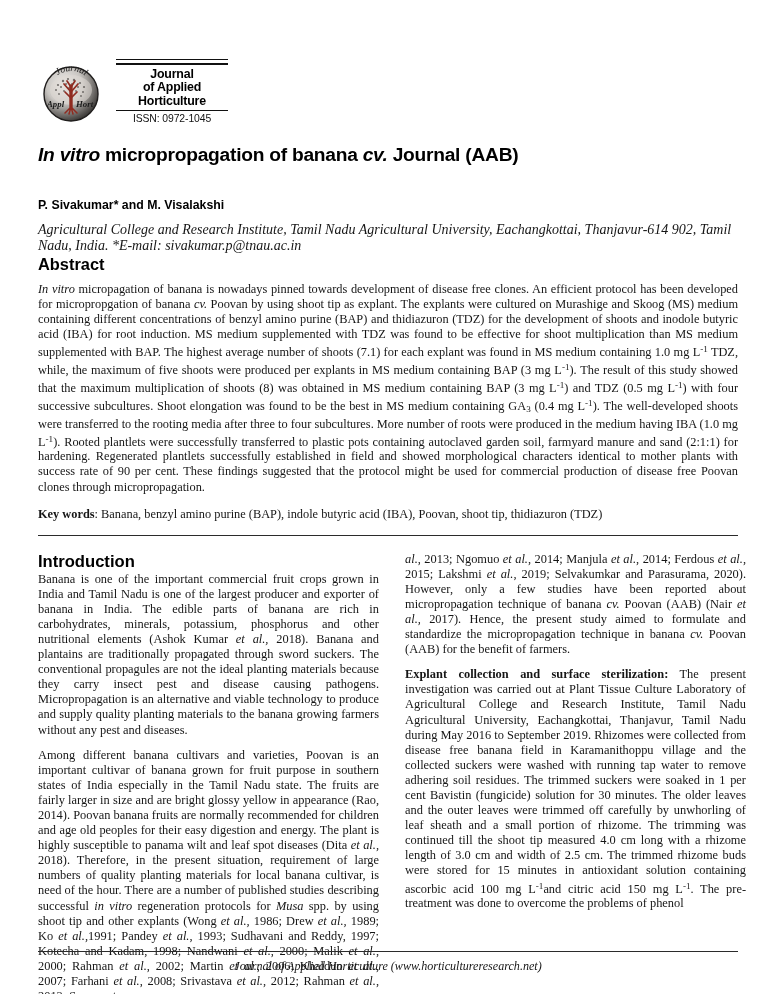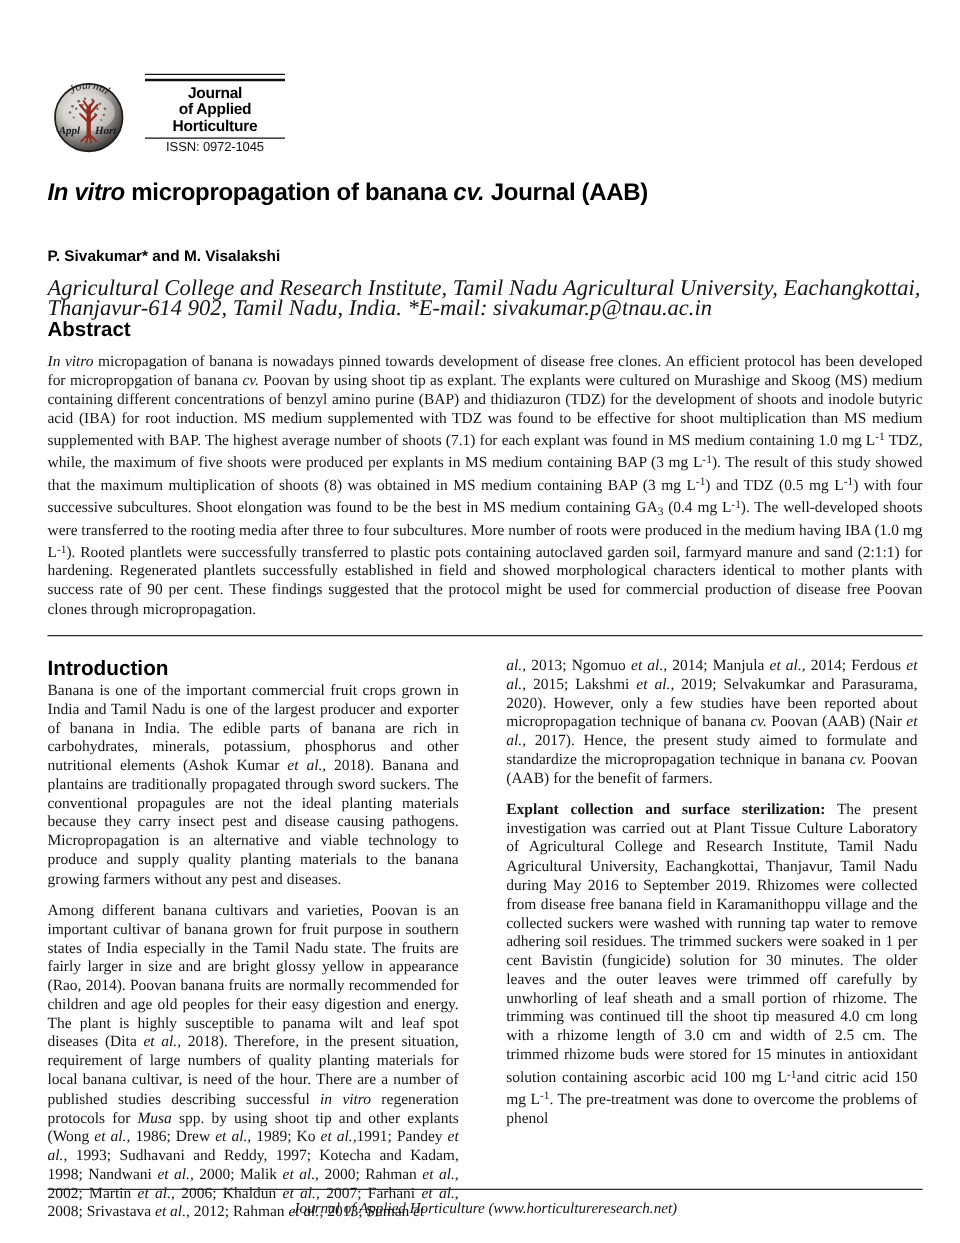--- a/index.html
+++ b/index.html
@@ -105,21 +105,21 @@
 
   .authors {
     font-family: "Liberation Sans", sans-serif;
     font-weight: bold;
     font-size: 12.3px;
     margin-top: 32px;
     color: #000;
   }
   .affiliation {
     font-style: italic;
-    font-size: 18px;
+    font-size: 14px;
     line-height: 16.4px;
     margin-top: 10px;
     max-width: 700px;
     color: #161616;
   }
 
   
   h2.section {
     font-family: "Liberation Sans", sans-serif;
     font-weight: bold;
@@ -157,21 +157,21 @@
   .col {
     width: 345px;
     flex: 0 0 345px;
   }
   .col h2.section { font-size: 16.6px; }
   .col-head-intro { margin-bottom: 9px; }
   .col p {
     font-size: 12.4px;
     line-height: 15.1px;
     text-align: justify;
-    margin: 0 16px 10px 0;
+    margin: 0 4px 10px 0;
     color: #151515;
     hyphens: none;
   }
   .col p:last-child { margin-bottom: 0; }
   .col p i { font-style: italic; }
   .col p b { font-weight: bold; }
   .mm-head { margin-top: 13px; margin-bottom: 9px; }
 
   sub { font-size: 74%; vertical-align: -0.22em; }
   sup { font-size: 74%; vertical-align: 0.42em; }
@@ -263,20 +263,23 @@
     <i>In vitro</i><span> micropropagation of banana </span><i>cv.</i><span> Journal (AAB)</span>
   </div>
 
   <div class="authors">P. Sivakumar* and M. Visalakshi</div>
 
   <div class="affiliation">Agricultural College and Research Institute, Tamil Nadu Agricultural University, Eachangkottai, Thanjavur-614 902, Tamil Nadu, India. *E-mail: sivakumar.p@tnau.ac.in</div>
 
   <h2 class="section abstract-head">Abstract</h2>
   <div class="abstract-body"><i>In vitro</i> micropagation of banana is nowadays pinned towards development of disease free clones. An efficient protocol has been developed for micropropgation of banana <i>cv.</i> Poovan by using shoot tip as explant. The explants were cultured on Murashige and Skoog (MS) medium containing different concentrations of benzyl amino purine (BAP) and thidiazuron (TDZ) for the development of shoots and inodole butyric acid (IBA) for root induction. MS medium supplemented with TDZ was found to be effective for shoot multiplication than MS medium supplemented with BAP. The highest average number of shoots (7.1) for each explant was found in MS medium containing 1.0 mg L<sup>-1</sup> TDZ, while, the maximum of five shoots were produced per explants in MS medium containing BAP (3 mg L<sup>-1</sup>). The result of this study showed that the maximum multiplication of shoots (8) was obtained in MS medium containing BAP (3 mg L<sup>-1</sup>) and TDZ (0.5 mg L<sup>-1</sup>) with four successive subcultures. Shoot elongation was found to be the best in MS medium containing GA<sub>3</sub> (0.4 mg L<sup>-1</sup>). The well-developed shoots were transferred to the rooting media after three to four subcultures. More number of roots were produced in the medium having IBA (1.0 mg L<sup>-1</sup>). Rooted plantlets were successfully transferred to plastic pots containing autoclaved garden soil, farmyard manure and sand (2:1:1) for hardening. Regenerated plantlets successfully established in field and showed morphological characters identical to mother plants with success rate of 90 per cent. These findings suggested that the protocol might be used for commercial production of disease free Poovan clones through micropropagation.</div>
 
+  <div class="keywords">
+    <b>Key words</b><span>: Banana, benzyl amino purine (BAP), indole butyric acid (IBA), Poovan, shoot tip, thidiazuron (TDZ)</span>
+  </div>
   <div class="rule-keywords"></div>
 
   <div class="columns">
 
     <div class="col">
       <h2 class="section col-head-intro">Introduction</h2>
       <p>Banana is one of the important commercial fruit crops grown in India and Tamil Nadu is one of the largest producer and exporter of banana in India. The edible parts of banana are rich in carbohydrates, minerals, potassium, phosphorus and other nutritional elements (Ashok Kumar <i>et al.,</i> 2018). Banana and plantains are traditionally propagated through sword suckers. The conventional propagules are not the ideal planting materials because they carry insect pest and disease causing pathogens. Micropropagation is an alternative and viable technology to produce and supply quality planting materials to the banana growing farmers without any pest and diseases.</p>
       <p>Among different banana cultivars and varieties, Poovan is an important cultivar of banana grown for fruit purpose in southern states of India especially in the Tamil Nadu state. The fruits are fairly larger in size and are bright glossy yellow in appearance (Rao, 2014). Poovan banana fruits are normally recommended for children and age old peoples for their easy digestion and energy. The plant is highly susceptible to panama wilt and leaf spot diseases (Dita <i>et al.,</i> 2018). Therefore, in the present situation, requirement of large numbers of quality planting materials for local banana cultivar, is need of the hour. There are a number of published studies describing successful <i>in vitro</i> regeneration protocols for <i>Musa</i> spp. by using shoot tip and other explants (Wong <i>et al.,</i> 1986; Drew <i>et al.,</i> 1989; Ko <i>et al.,</i>1991; Pandey <i>et al.</i>, 1993; Sudhavani and Reddy, 1997; Kotecha and Kadam, 1998; Nandwani <i>et al.</i>, 2000; Malik <i>et al.</i>, 2000; Rahman <i>et al.</i>, 2002; Martin <i>et al.</i>, 2006; Khaldun <i>et al.</i>, 2007; Farhani <i>et al.</i>, 2008; Srivastava <i>et al.</i>, 2012; Rahman <i>et al.</i>, 2013; Suman <i>et</i></p>
     </div>
 

